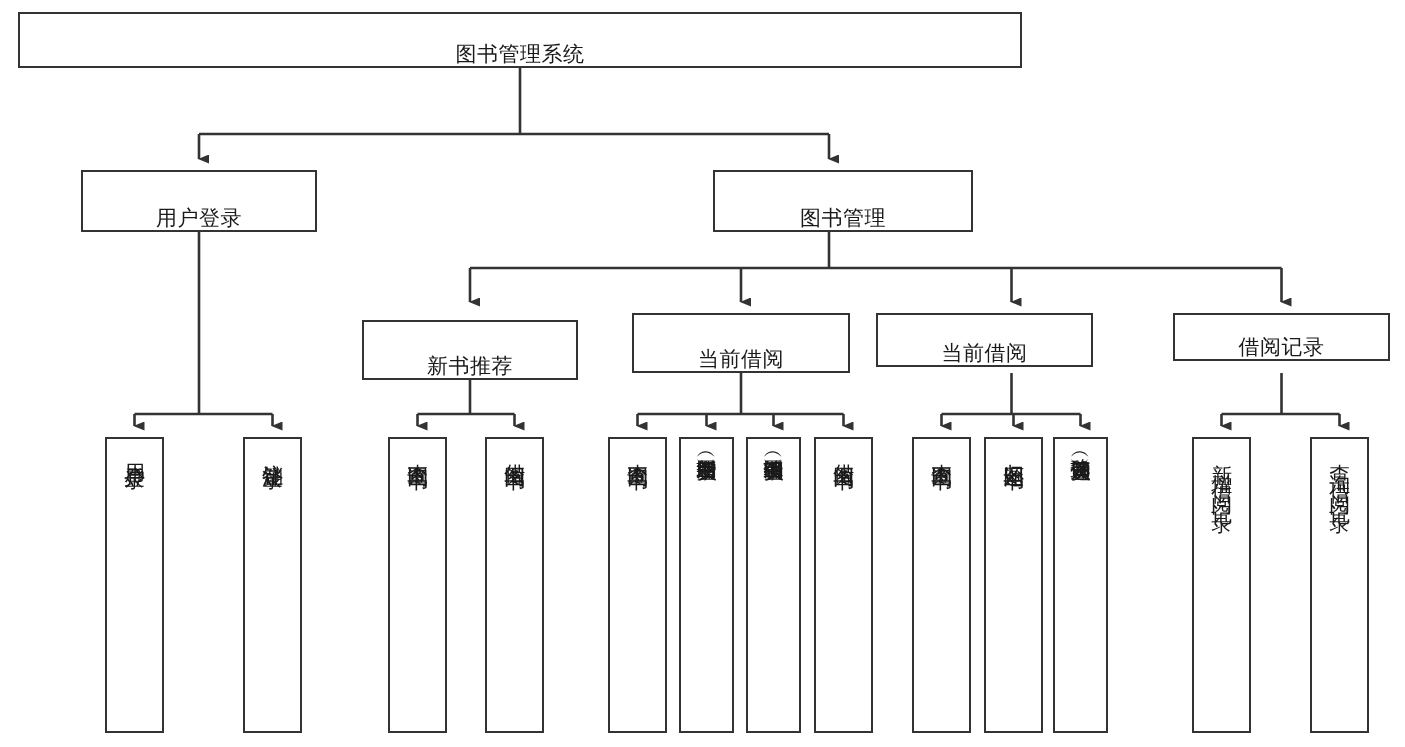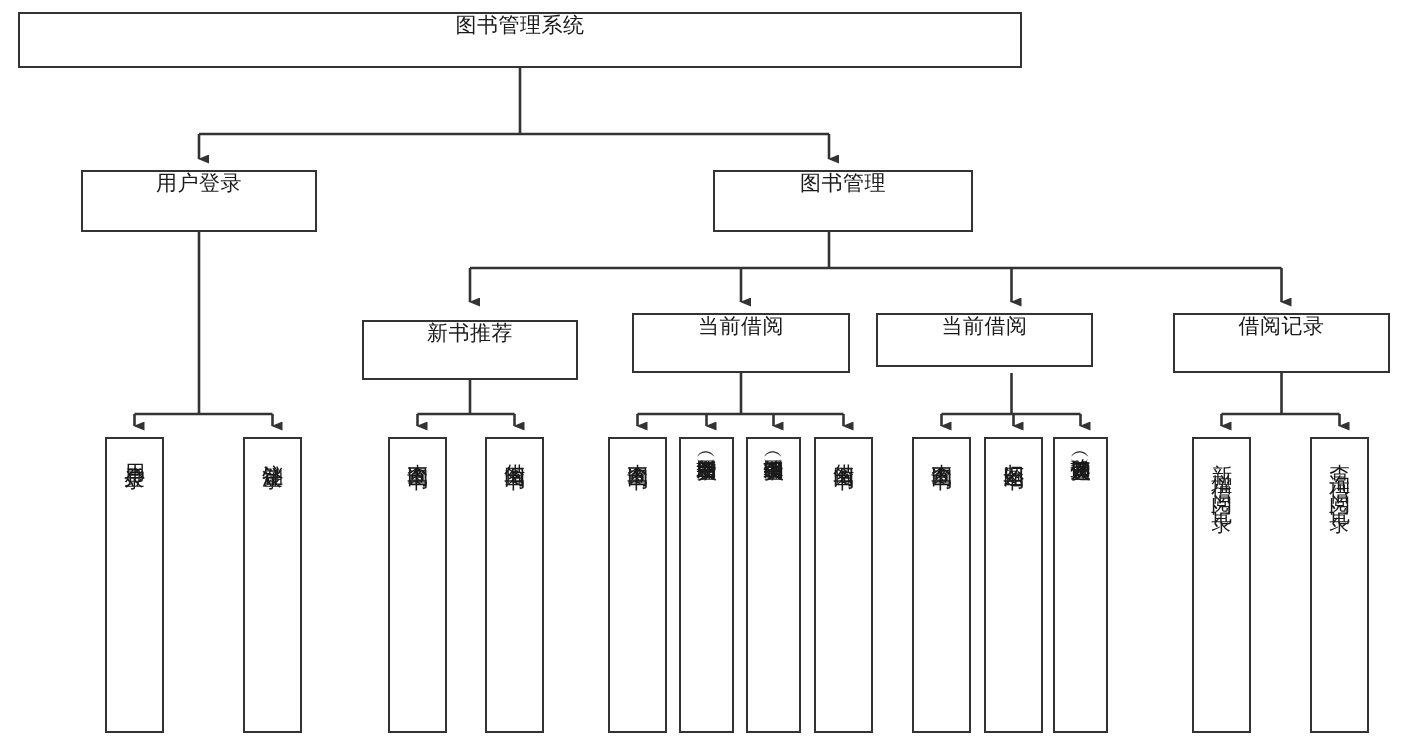--- a/index.html
+++ b/index.html
@@ -26,21 +26,21 @@
     width: 1405px;
     height: 747px;
     pointer-events: none;
   }
   .node {
     position: absolute;
     box-sizing: border-box;
     background: #ffffff;
     border: 2px solid #333333;
     display: flex;
-    align-items: flex-start;
+    align-items: flex-end;
     justify-content: center;
     overflow: hidden;
   }
   .node .label {
     color: #1a1a1a;
     letter-spacing: 0.5px;
     white-space: nowrap;
   }
   .node.horiz .label {
     font-size: 21px;
@@ -138,21 +138,21 @@
       </div>
       <div class="node horiz" style="left: 362px; top: 320px; width: 216px; height: 60px;">
         <span class="label">新书推荐</span>
       </div>
       <div class="node horiz" style="left: 632px; top: 313px; width: 218px; height: 60px;">
         <span class="label">当前借阅</span>
       </div>
       <div class="node horiz" style="left: 876px; top: 313px; width: 217px; height: 54px;">
         <span class="label">当前借阅</span>
       </div>
-      <div class="node horiz" style="left: 1173px; top: 313px; width: 217px; height: 60px;">
+      <div class="node horiz" style="left: 1173px; top: 313px; width: 217px; height: 48px;">
         <span class="label">借阅记录</span>
       </div>
       <div class="node vert" style="left: 105px; top: 437px; width: 59px; height: 296px;">
         <span class="label">用户登录</span>
       </div>
       <div class="node vert" style="left: 243px; top: 437px; width: 59px; height: 296px;">
         <span class="label">注销登录</span>
       </div>
       <div class="node vert" style="left: 388px; top: 437px; width: 59px; height: 296px;">
         <span class="label">查询图书</span>

